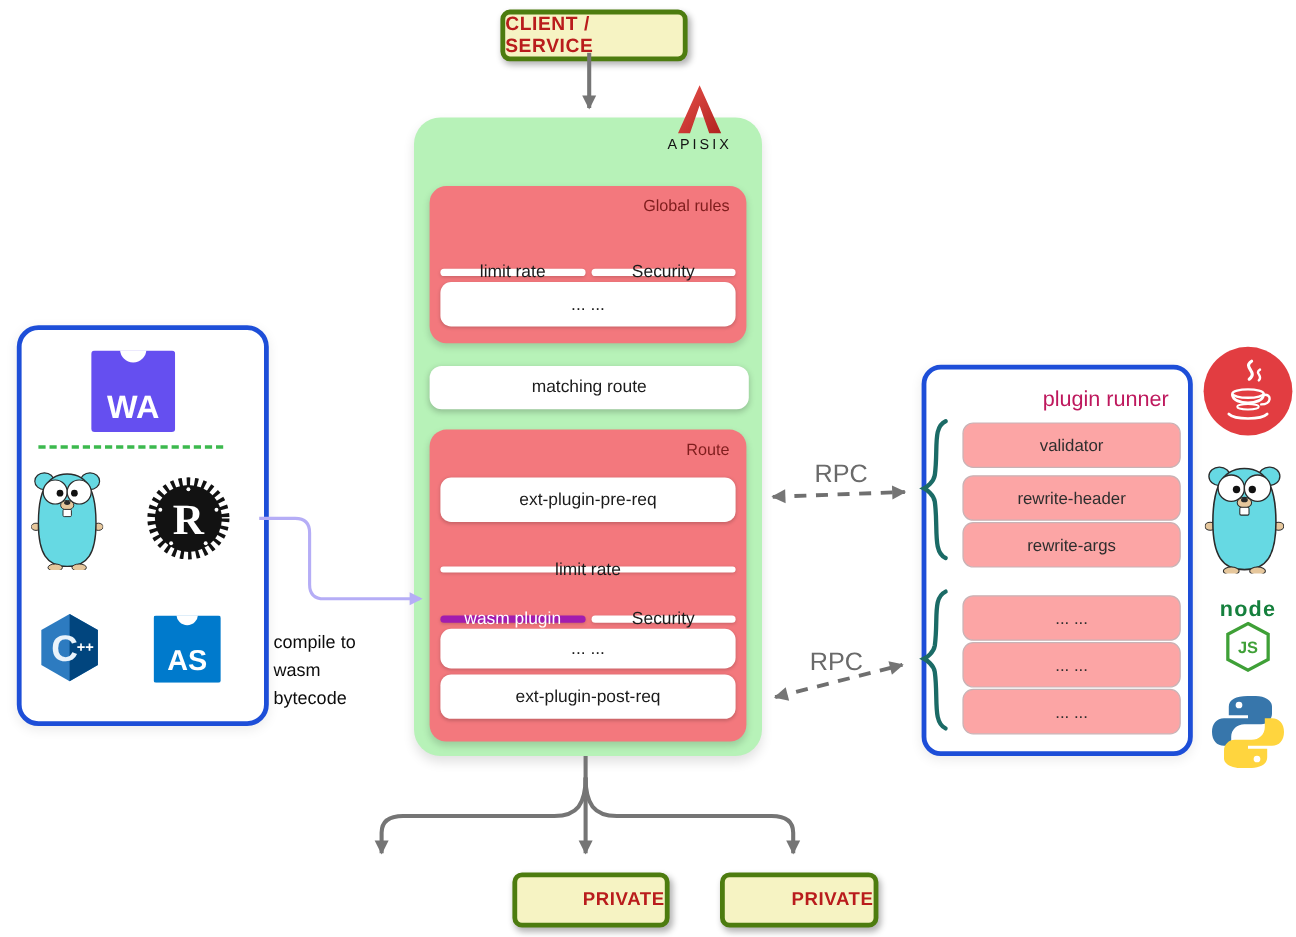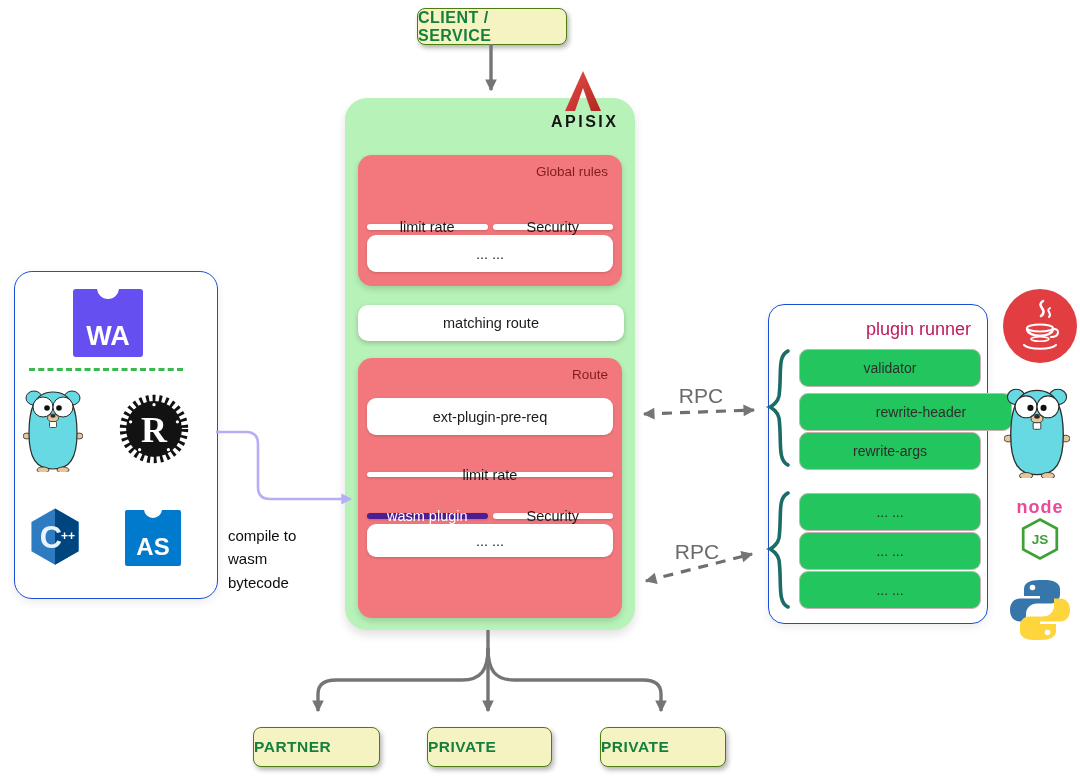--- a/index.html
+++ b/index.html
@@ -1,55 +1,55 @@
 <!DOCTYPE html>
 <html><head>
 <meta charset="utf-8">
 <style>
   html,body{margin:0;padding:0;background:#fff;}
   .stage{position:relative;width:1080px;height:781px;background:#fff;overflow:hidden;
          font-family:"Liberation Sans",sans-serif;}
   
-  .ybox{position:absolute;background:#f6f3c3;border:1px solid #4d7c0f;border-radius:8px;
-        box-shadow:2px 3px 5px rgba(0,0,0,.30);display:flex;align-items:center;justify-content:flex-start;
-        font-size:16px;font-weight:600;color:#15803d;letter-spacing:.5px;}
+  .ybox{position:absolute;background:#f6f3c3;border:4px solid #4d7c0f;border-radius:8px;
+        box-shadow:2px 3px 5px rgba(0,0,0,.30);display:flex;align-items:center;justify-content:flex-end;
+        font-size:16px;font-weight:600;color:#b91c1c;letter-spacing:.5px;}
   
   .green-panel{position:absolute;left:345px;top:98px;width:290px;height:532px;background:#b7f2b8;
                border-radius:22px;box-shadow:0 5px 10px rgba(0,0,0,.12);}
   
   .redbox{position:absolute;background:#f3787d;border-radius:14px;box-shadow:0 3px 6px rgba(0,0,0,.15);}
   .red-title{position:absolute;top:9px;right:14px;color:#7f1d1d;font-size:13.5px;font-weight:500;}
   .pill{background:#fff;border-radius:9px;display:flex;align-items:center;justify-content:center;
         font-size:14.5px;color:#1b1b1b;box-shadow:0 1px 3px rgba(0,0,0,.18);}
   .row2{position:absolute;left:9px;right:9px;display:flex;gap:5px;}
   .row2 .pill{flex:1;margin-top:32px;}
   .full{position:absolute;left:9px;right:9px;}
-  .purple{background:#4c1d95;color:#fff;}
+  .purple{background:#a21caf;color:#fff;}
   .matching{position:absolute;left:358px;top:305px;width:266px;height:36px;border-radius:10px;
             box-shadow:0 2px 5px rgba(0,0,0,.22);}
   
   .apisix-logo{position:absolute;left:551px;top:70px;width:64px;height:58px;text-align:center;z-index:5;}
-  .apisix-word{margin-top:1px;font-size:16px;font-weight:700;letter-spacing:2.5px;color:#141414;}
-  
-  .panel{position:absolute;background:#fff;border:1px solid #1d4ed8;border-radius:18px;
+  .apisix-word{margin-top:1px;font-size:12px;font-weight:400;letter-spacing:2.5px;color:#141414;}
+  
+  .panel{position:absolute;background:#fff;border:4px solid #1d4ed8;border-radius:18px;
          box-shadow:0 3px 10px rgba(0,0,0,.08);}
   .wasm-panel{left:14px;top:271px;width:202px;height:326px;}
   .dashes{position:absolute;left:14px;top:96px;width:154px;border-top:3.5px dashed #3cb94e;}
   .note{position:absolute;left:228px;top:524px;width:92px;font-size:15px;line-height:1.55;color:#0d0d0d;}
   
   .runner-panel{left:768px;top:304px;width:218px;height:318px;border-radius:16px;}
   .runner-title{position:absolute;top:14px;right:16px;font-size:18px;color:#be185d;}
-  .ppill{position:absolute;left:30px;width:180px;height:36px;background:#22c55e;border:1px solid #c9b2b5;
+  .ppill{position:absolute;left:30px;width:180px;height:36px;background:#fca5a5;border:1px solid #c9b2b5;
          border-radius:9px;display:flex;align-items:center;justify-content:center;font-size:14px;color:#2e2e2e;}
   
   .rpc{position:absolute;width:70px;text-align:center;font-size:21px;color:#6a6a6a;}
   
   .icon-abs{position:absolute;}
   .node-wrap{position:absolute;left:1006px;top:498px;width:68px;text-align:center;}
-  .node-text{font-size:18px;font-weight:700;color:#ec4899;letter-spacing:1px;line-height:1;}
+  .node-text{font-size:18px;font-weight:700;color:#15803d;letter-spacing:1px;line-height:1;}
   svg{display:block;}
   .overlay{position:absolute;left:0;top:0;z-index:50;pointer-events:none;}
 </style>
 </head>
 <body>
 
 <div class="stage">
 
   <div class="ybox" style="left:417px;top:8px;width:148px;height:35px;">
     <span>CLIENT / SERVICE</span>
@@ -85,20 +85,21 @@
     <div class="red-title">Route</div>
     <div class="pill full" style="top:40px;height:37px;">ext-plugin-pre-req</div>
     <div class="row2" style="top:82px;height:37px;">
       <div class="pill">limit rate</div>
     </div>
     <div class="row2" style="top:123px;height:38px;">
       <div class="pill purple">wasm plugin</div>
       <div class="pill">Security</div>
     </div>
     <div class="pill full" style="top:166px;height:33px;">... ...</div>
+    <div class="pill full" style="top:204px;height:37px;">ext-plugin-post-req</div>
   </div>
 
   <div class="panel wasm-panel">
 
     <svg class="icon-abs" style="left:58px;top:17px;" width="70" height="68" viewBox="0 0 70 68">
       <rect x="0" y="0" width="70" height="68" rx="3" fill="#654ff0"></rect>
       <circle cx="35" cy="-1" r="11" fill="#ffffff"></circle>
       <text x="35" y="56" text-anchor="middle" font-family="Liberation Sans,sans-serif" font-weight="bold" font-size="27" fill="#ffffff">WA</text>
     </svg>
     <div class="dashes"></div>
@@ -143,21 +144,21 @@
       <circle cx="28" cy="-1" r="9" fill="#ffffff"></circle>
       <text x="28" y="45" text-anchor="middle" font-family="Liberation Sans,sans-serif" font-weight="bold" font-size="24" fill="#ffffff">AS</text>
     </svg>
   </div>
 
   <div class="note">compile to wasm bytecode</div>
 
   <div class="panel runner-panel">
     <div class="runner-title">plugin runner</div>
     <div class="ppill" style="top:44px;">validator</div>
-    <div class="ppill" style="top:88px;padding-left:31px;">rewrite-header</div>
+    <div class="ppill" style="top:88px;">rewrite-header</div>
     <div class="ppill" style="top:127px;">rewrite-args</div>
     <div class="ppill" style="top:188px;">... ...</div>
     <div class="ppill" style="top:227px;">... ...</div>
     <div class="ppill" style="top:266px;">... ...</div>
   </div>
 
   <div class="rpc" style="left:666px;top:384px;">RPC</div>
   <div class="rpc" style="left:662px;top:540px;">RPC</div>
 
   <svg class="icon-abs" style="left:1002px;top:288px;" width="76" height="76" viewBox="0 0 76 76">
@@ -198,23 +199,20 @@
 
   <svg class="icon-abs" style="left:1008px;top:578px;" width="64" height="64" viewBox="0 0 64 64">
     <path d="M31.5,2 C22,2 16,5 16,11 v7 h16 v2.5 H12 C6,20.5 2,25 2,32 c0,7 4,11.5 10,11.5 h6 V36
              c0,-6 5,-10.5 11,-10.5 h14 c5,0 9,-4 9,-9 V11 C52,5.5 46,2 38.5,2 Z" fill="#3776ab"></path>
     <circle cx="24.5" cy="9.5" r="2.8" fill="#fff"></circle>
     <path d="M32.5,62 C42,62 48,59 48,53 v-7 H32 v-2.5 h20 c6,0 10,-4.5 10,-11.5 c0,-7 -4,-11.5 -10,-11.5
              h-6 v7.5 c0,6 -5,10.5 -11,10.5 H21 c-5,0 -9,4 -9,9 v6.5 C12,58.5 18,62 25.5,62 Z" fill="#ffd53e"></path>
     <circle cx="39.5" cy="54.5" r="2.8" fill="#fff"></circle>
   </svg>
 
-  <div class="ybox" style="left:253px;top:727px;width:125px;height:38px;font-size:15.5px;">
-    <span>PARTNER</span>
-  </div>
   <div class="ybox" style="left:427px;top:727px;width:123px;height:38px;font-size:15.5px;">
     <span>PRIVATE</span>
   </div>
   <div class="ybox" style="left:600px;top:727px;width:124px;height:38px;font-size:15.5px;">
     <span>PRIVATE</span>
   </div>
 
   <svg class="overlay" width="1080" height="781" viewBox="0 0 1080 781">
     <defs>
       <marker id="ah-gray" viewBox="0 0 12 12" markerUnits="userSpaceOnUse" markerWidth="14" markerHeight="14" refX="10" refY="6" orient="auto-start-reverse">

